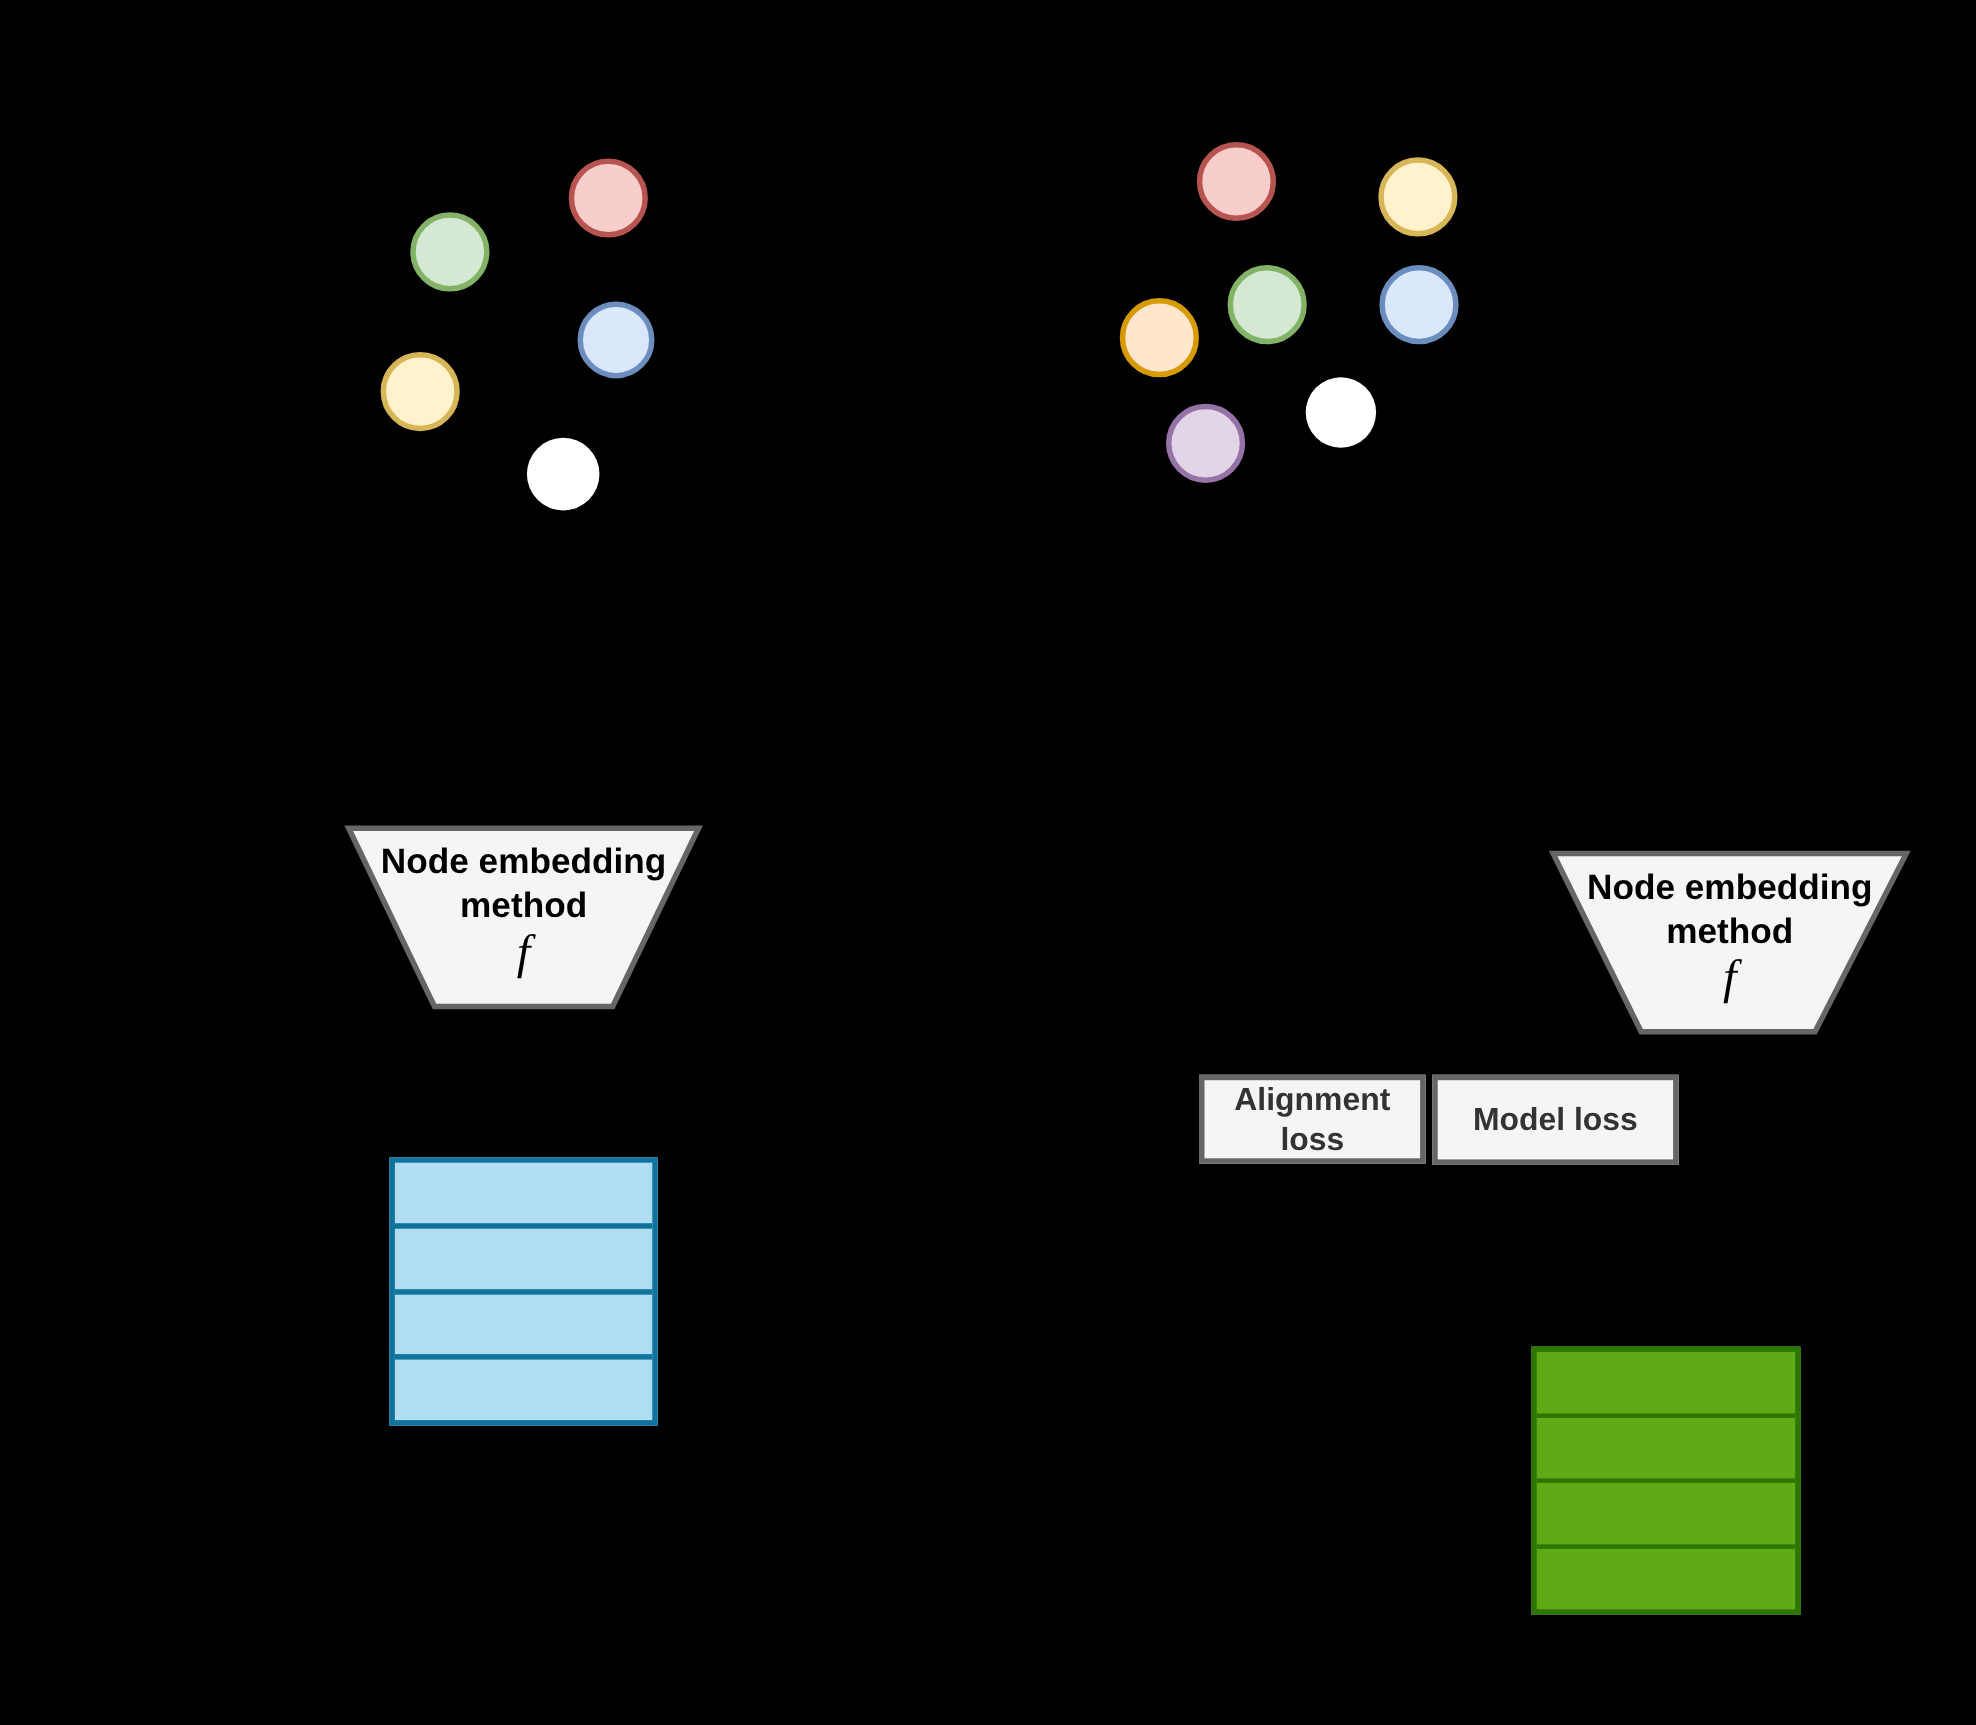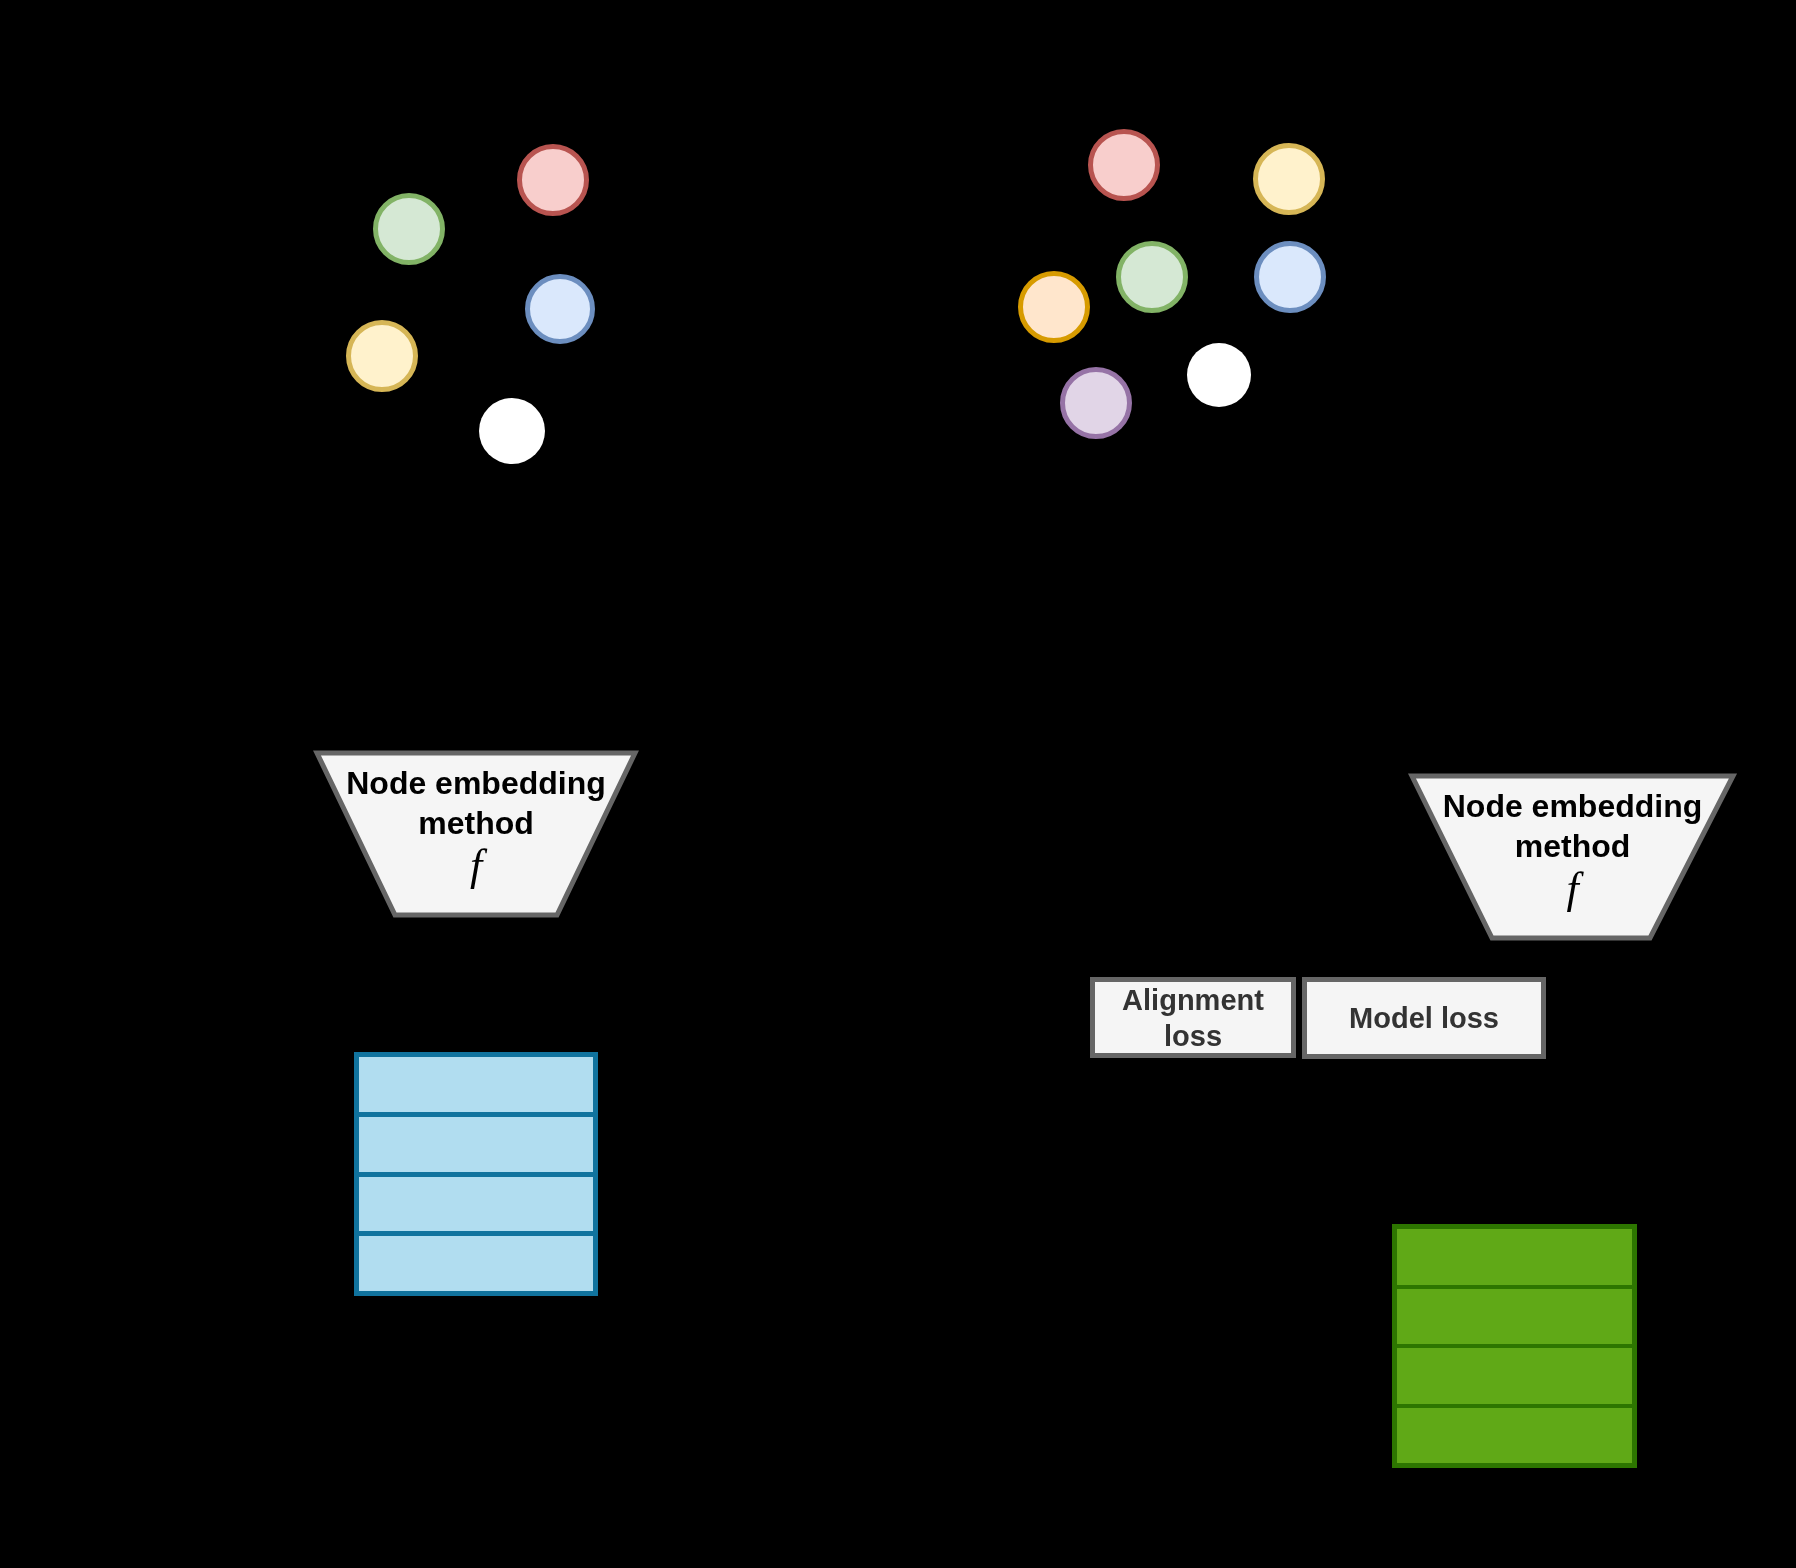--- a/index.html
+++ b/index.html
@@ -92,21 +92,21 @@
   </svg>
   <div class="funnel-text" style="left: 1405px; top: 737px; width: 335px; color: rgb(0, 0, 0);">
     <div>Node embedding</div>
     <div>method</div>
     <div class="ft-symbol">f</div>
   </div>
 
   <div class="loss-box" style="left: 1090px; top: 945px; width: 206px; height: 81px; background: rgb(245, 245, 245); border-color: rgb(102, 102, 102); color: rgb(51, 51, 51);">
     <span>Alignment loss</span>
   </div>
-  <div class="loss-box" style="left: 1302px; top: 945px; width: 244px; height: 82px; background: rgb(245, 245, 245); border-color: rgb(102, 102, 102); color: rgb(51, 51, 51);">
+  <div class="loss-box" style="left: 1302px; top: 945px; width: 224px; height: 82px; background: rgb(245, 245, 245); border-color: rgb(102, 102, 102); color: rgb(51, 51, 51);">
     <span>Model loss</span>
   </div>
 
   <div class="matrix" style="left: 354px; top: 1020px; width: 244px; height: 244px; background: rgb(177, 221, 240); border-color: rgb(16, 115, 158);">
       <div class="mrow"></div>
       <div class="mrow" style="border-top: 5px solid rgb(16, 115, 158);"></div>
       <div class="mrow" style="border-top: 5px solid rgb(16, 115, 158);"></div>
       <div class="mrow" style="border-top: 5px solid rgb(16, 115, 158);"></div>
     </div>
   <div class="matrix" style="left: 1392px; top: 1192px; width: 245px; height: 244px; background: rgb(96, 169, 23); border-color: rgb(45, 118, 0);">

